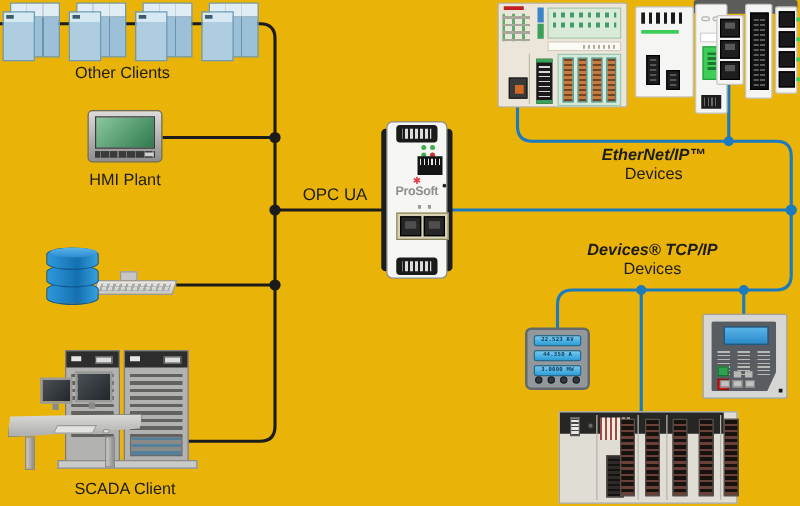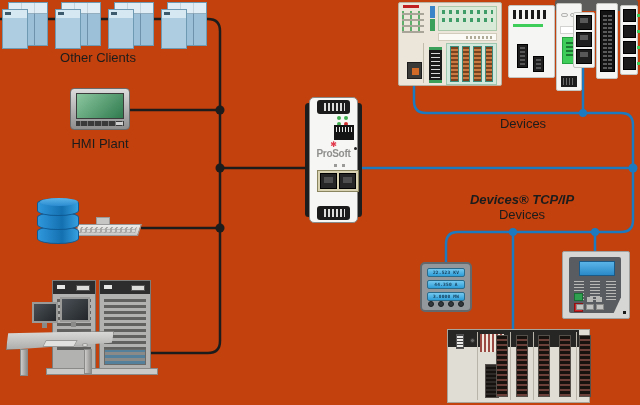--- a/index.html
+++ b/index.html
@@ -1,16 +1,16 @@
 <!DOCTYPE html>
 <html><head>
 <meta charset="utf-8">
 <style>
   html,body{margin:0;padding:0;background:#fff;}
-  .canvas{position:relative;width:640px;height:405px;background:#c2410c;overflow:hidden;
+  .canvas{position:relative;width:640px;height:405px;background:#eab308;overflow:hidden;
           font-family:"Liberation Sans",sans-serif;}
   .canvas *{box-sizing:border-box;}
   svg.wires{position:absolute;left:0;top:0;z-index:1;}
   .device{position:absolute;z-index:2;}
   .lbl{position:absolute;z-index:3;color:#1c1c1c;text-align:center;line-height:1.15;}
   .lbl .t1{font-weight:bold;font-style:italic;}
   
   .cab{width:46px;height:47px;top:2px;}
   .cab-main{position:absolute;right:0;top:0;width:40px;height:44px;border:1px solid #6e9ab4;
     background:linear-gradient(180deg,#c3dbe9 0 10px,#9cc0d8 10px),
@@ -261,21 +261,23 @@
       <div class="rack-units"></div>
   </div>
   <div class="device rack-base"></div>
   <div class="device desk-top"></div>
   <div class="device desk-leg" style="left:20px;top:349px;height:27px"></div>
   <div class="device desk-leg" style="left:84px;top:349px;height:25px"></div>
   <div class="device sc-mon" style="left:32px;top:302px;width:26px;height:21px"></div>
   <div class="device sc-mon" style="left:60px;top:297px;width:30px;height:25px"></div>
   <div class="device sc-kbd"></div>
   <div class="device sc-mouse"></div>
-
+  <div class="lbl" style="left:56px;top:384px;width:88px;font-size:13px">SCADA Client</div>
+
+  <div class="lbl t1" style="left:230px;top:148px;width:76px;font-size:13.5px">OPC UA</div>
 
   <div class="device gw">
     <div class="gw-rail" style="left:0"></div>
     <div class="gw-rail" style="right:0"></div>
     <div class="gw-body">
       <div class="gw-cap" style="top:2px"></div>
       <div class="gw-cap" style="bottom:2px"></div>
       <div class="gw-led" style="left:27px;top:18px;background:#3fae4f"></div>
       <div class="gw-led" style="left:34px;top:18px;background:#3fae4f"></div>
       <div class="gw-led" style="left:27px;top:24px;background:#3fae4f"></div>
@@ -286,20 +288,21 @@
       <div class="gw-brand">ProSoft</div>
       <div class="gw-pdots"></div>
       <div class="gw-ports">
         <div class="gw-rj45"></div>
         <div class="gw-rj45"></div>
       </div>
     </div>
   </div>
 
   <div class="lbl" style="left:453px;top:117px;width:140px;font-size:13px">
+    <div class="t1">EtherNet/IP™</div>
     <div>Devices</div>
   </div>
 
   <div class="device ab">
     <div class="ab-logo"></div>
     <div class="ab-leds"></div>
     <div class="ab-tab-b"></div>
     <div class="ab-tab-g"></div>
     <div class="ab-term"></div>
     <div class="ab-label"></div>

